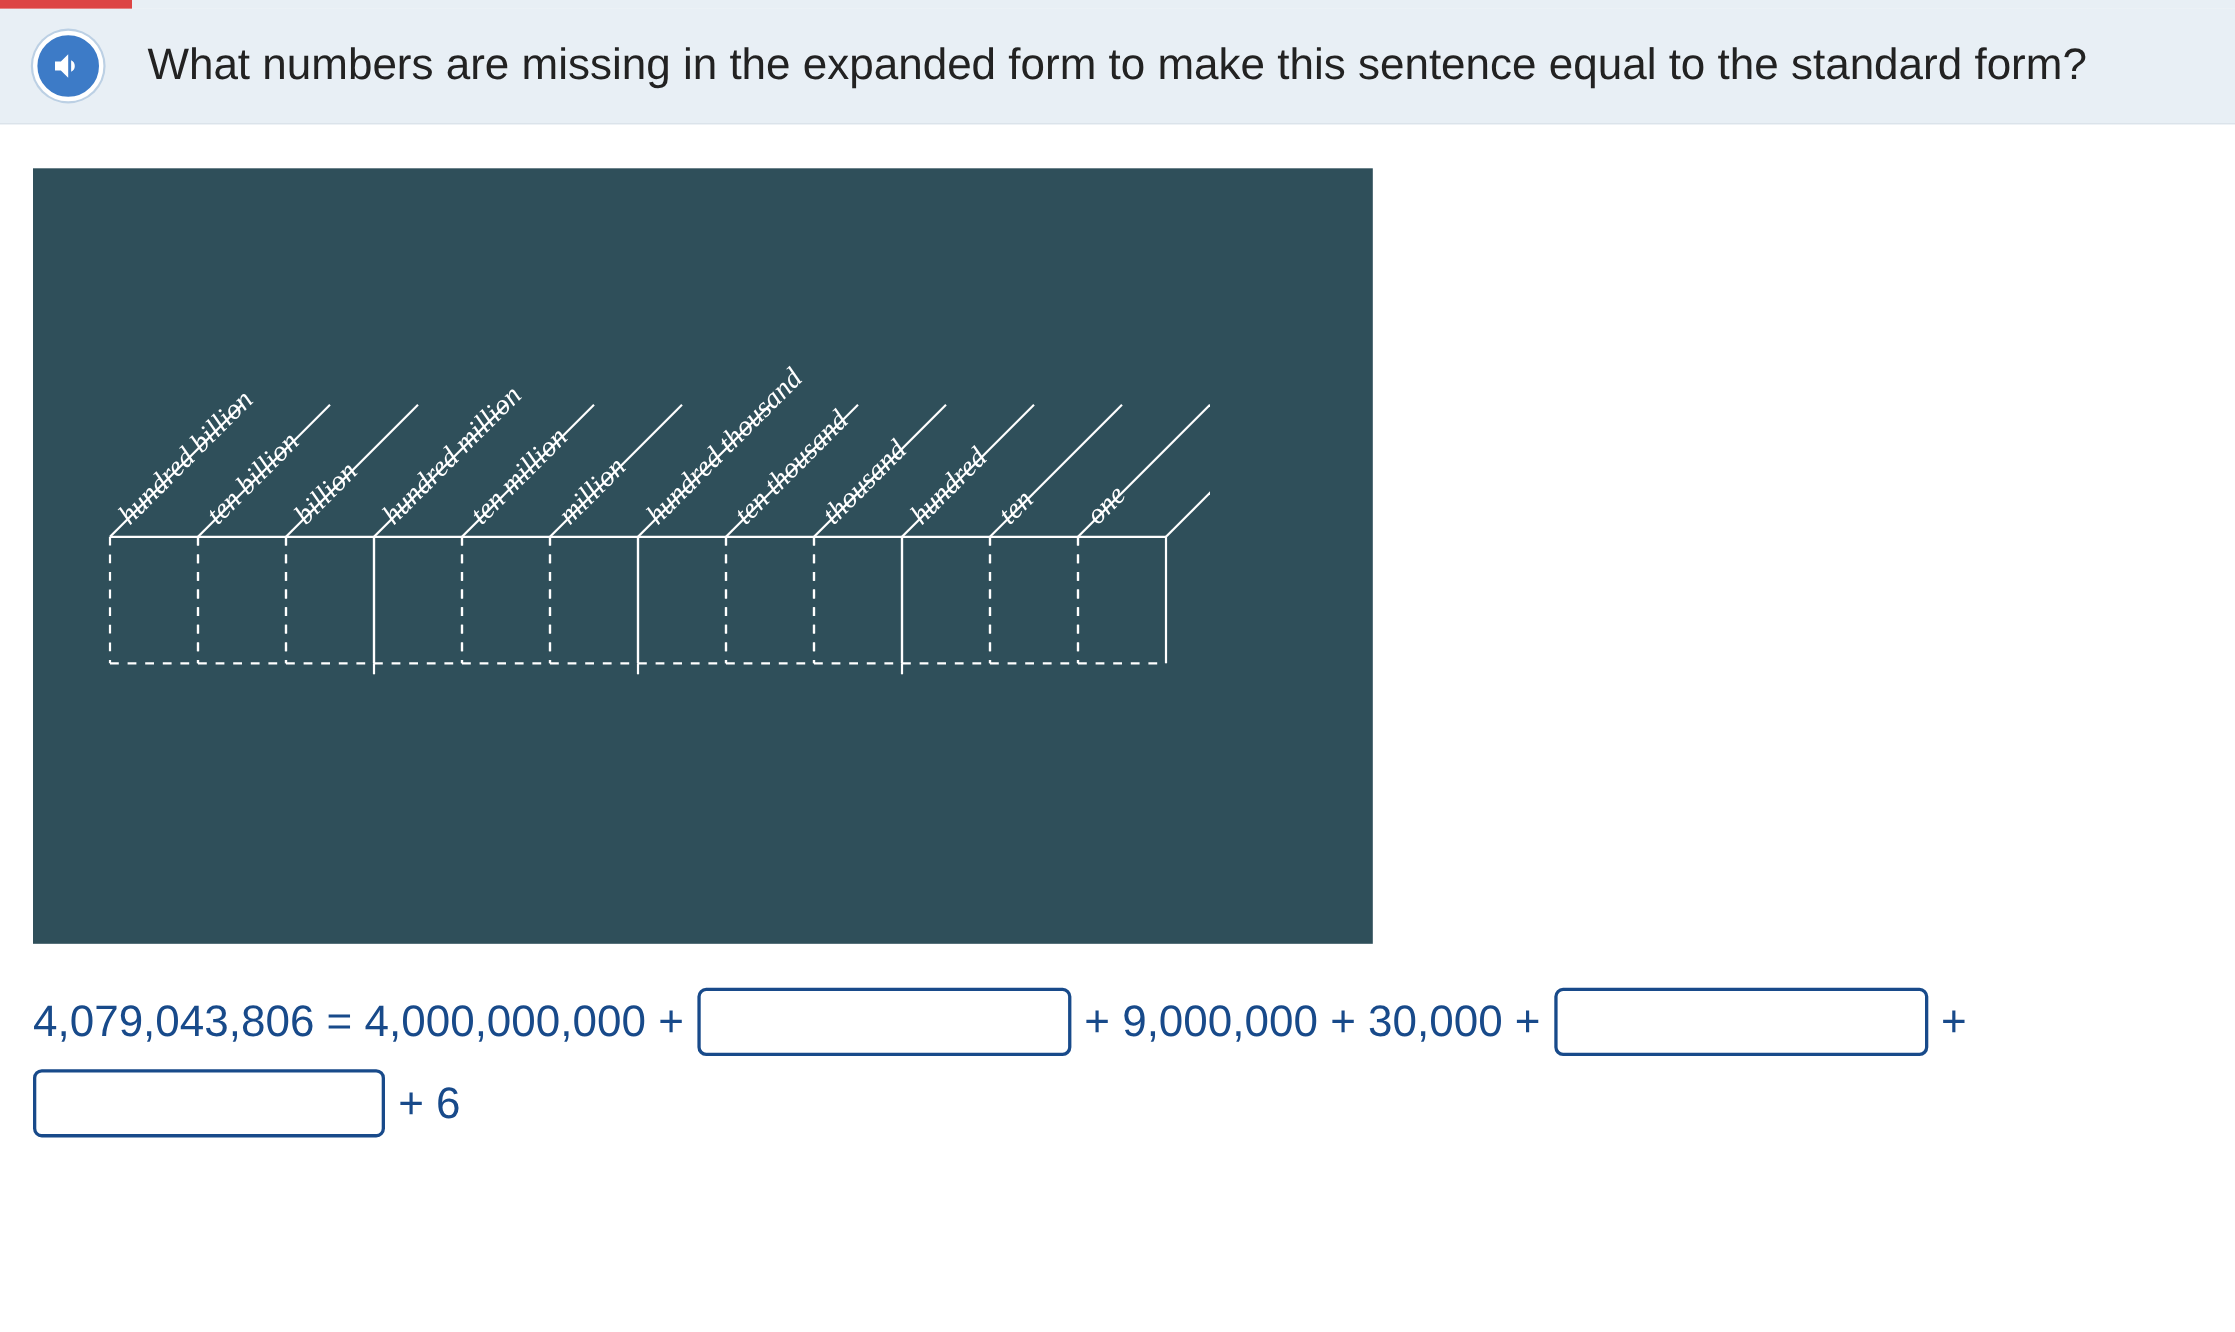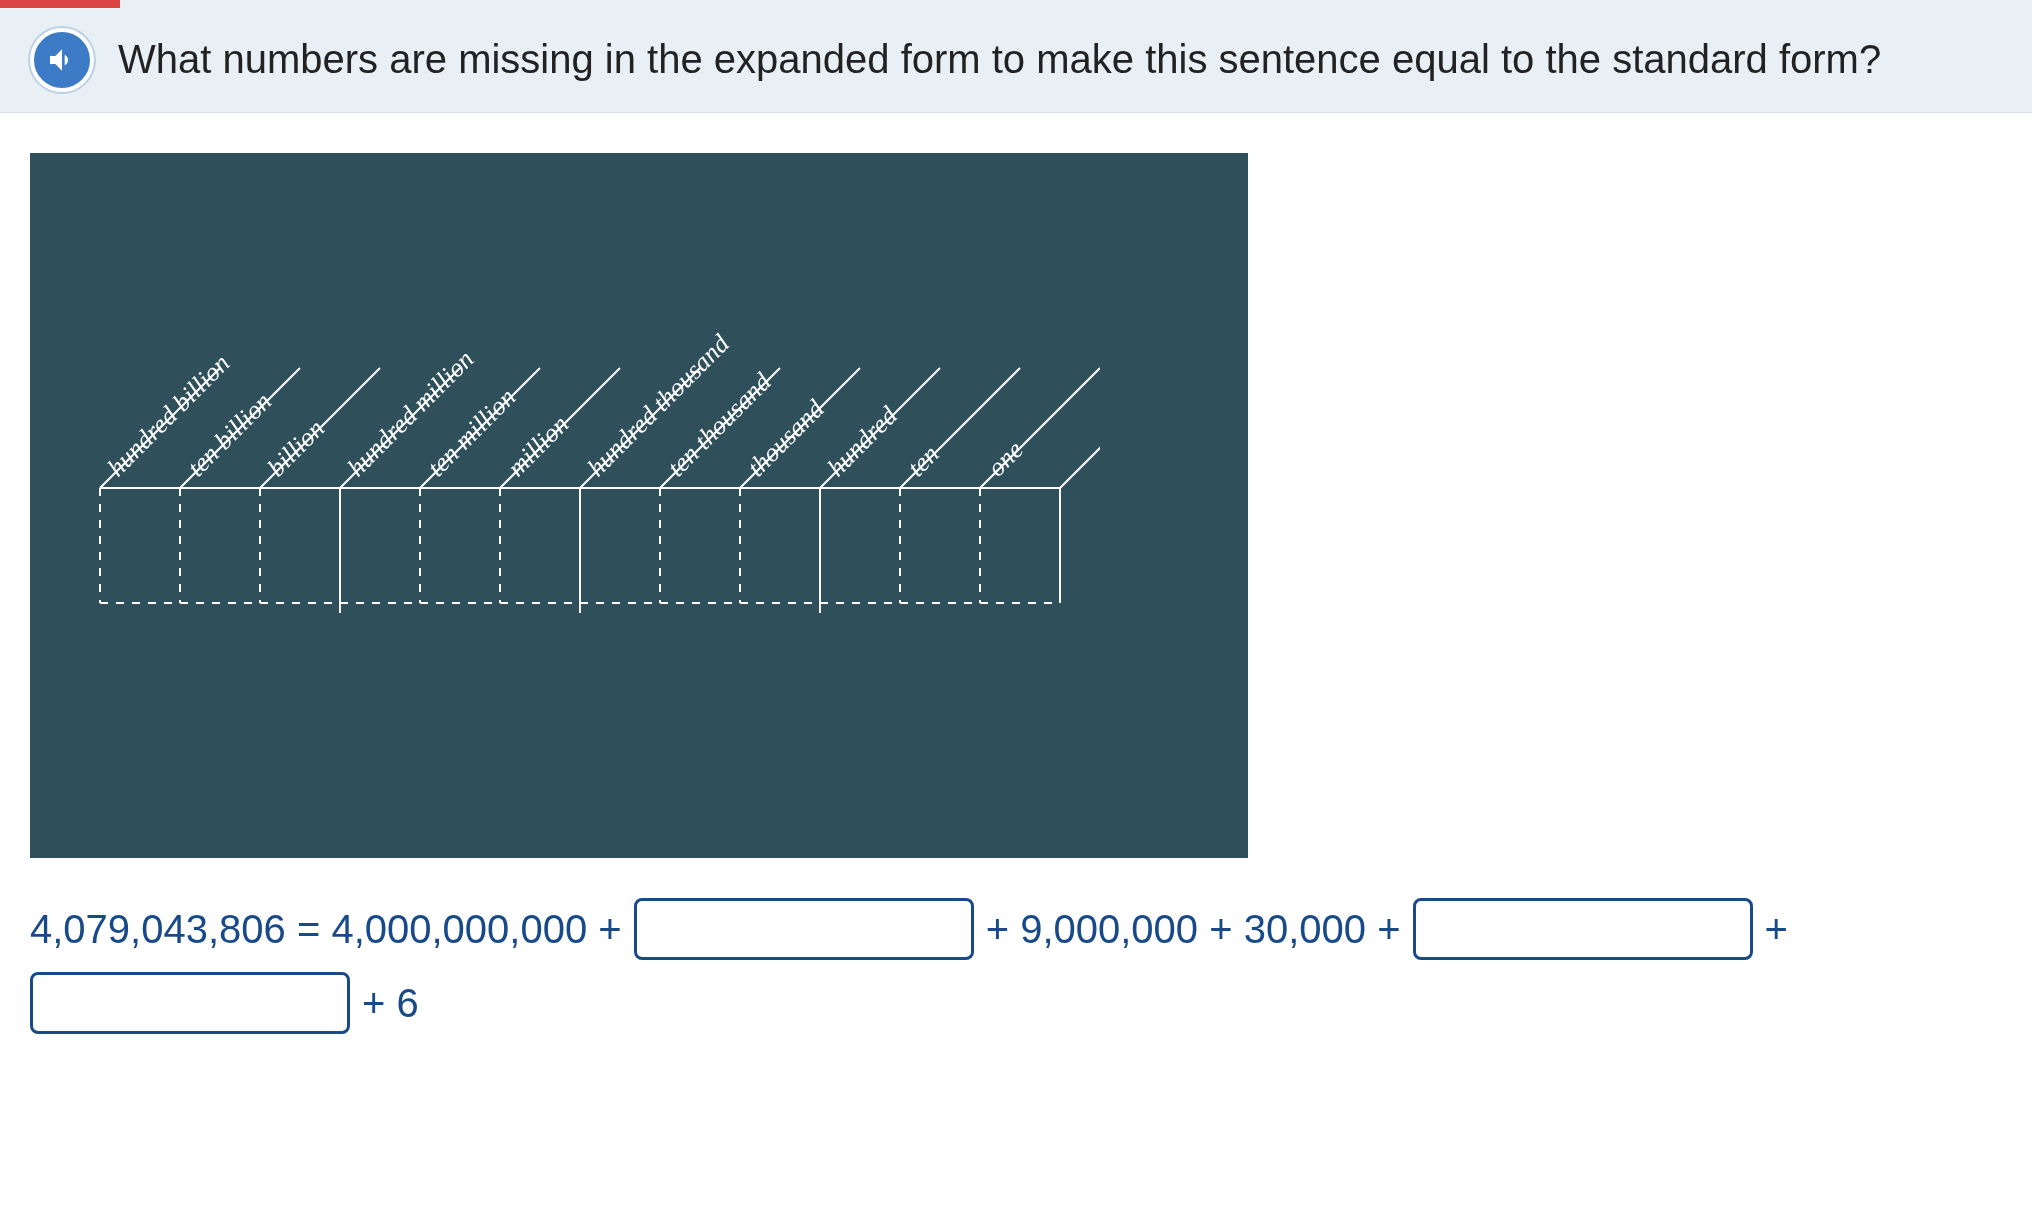--- a/index.html
+++ b/index.html
@@ -1,21 +1,21 @@
 <!DOCTYPE html>
 <html><head>
 <meta charset="utf-8">
 <style>
 * { margin:0; padding:0; box-sizing:border-box; }
 body { font-family:Arial,Helvetica,sans-serif; background:#fff; font-size:32px; }
 .topbar { height:8px; background:linear-gradient(to right,#d44 0,#d44 120px,#e8eff5 120px,#e8eff5 100%); }
 .question-bar { background:#e8eff5; padding:20px 30px; display:flex; align-items:flex-start; gap:24px; border-bottom:1px solid #d8e0e8; }
 .speaker-btn { width:64px; height:64px; border-radius:50%; background:#3d7bc7; border:4px solid #fff; box-shadow:0 0 0 2px #bcd0e4; display:flex; align-items:center; justify-content:center; flex-shrink:0; cursor:pointer; }
 .speaker-btn svg { width:32px; height:32px; fill:#fff; }
-.question-text { font-size:40px; line-height:1.35; color:#222; padding-top:4px; }
+.question-text { font-size:40px; line-height:1.35; color:#222; padding-top:4px;margin-left:16px; }
 .content { padding:40px 30px; }
 .chart-wrap { width:1218px; height:705px; background:#2f4f5a; position:relative; overflow:hidden; }
 .chart-svg { position:absolute; left:50px; top:0; width:1020px; height:640px; }
 .place-label { font-family:Georgia,'Times New Roman',serif; font-style:italic; font-size:26px; fill:#fff; }
 .chart-line { stroke:#fff; stroke-width:2; fill:none; }
 .chart-dash { stroke:#fff; stroke-width:2; stroke-dasharray:8 8; fill:none; }
 .equation { display:flex; flex-wrap:wrap; align-items:center; gap:12px; font-size:40px; color:#184a8a; margin-top:40px; padding-right:20px; }
 .equation .txt { white-space:nowrap; }
 .answer-input { border:3px solid #184a8a; border-radius:8px; height:62px; width:340px; font-size:36px; padding:0 12px; background:#fff; }
 .answer-input.narrow { width:320px; }

